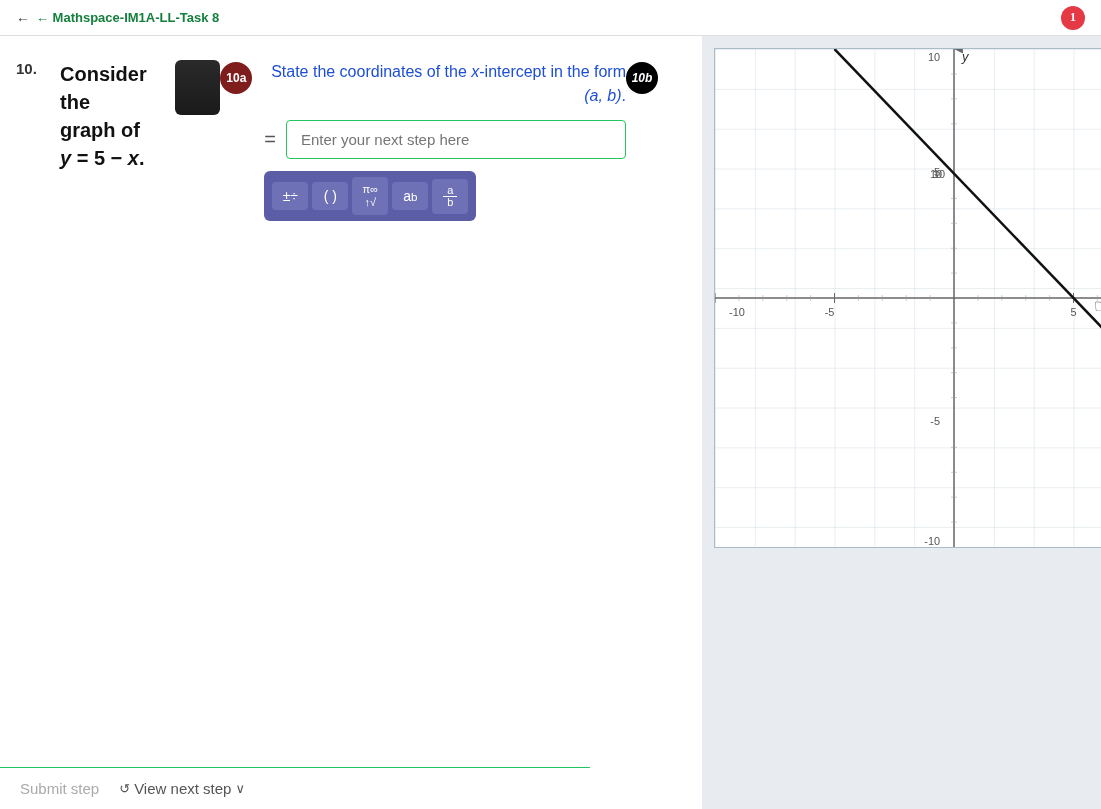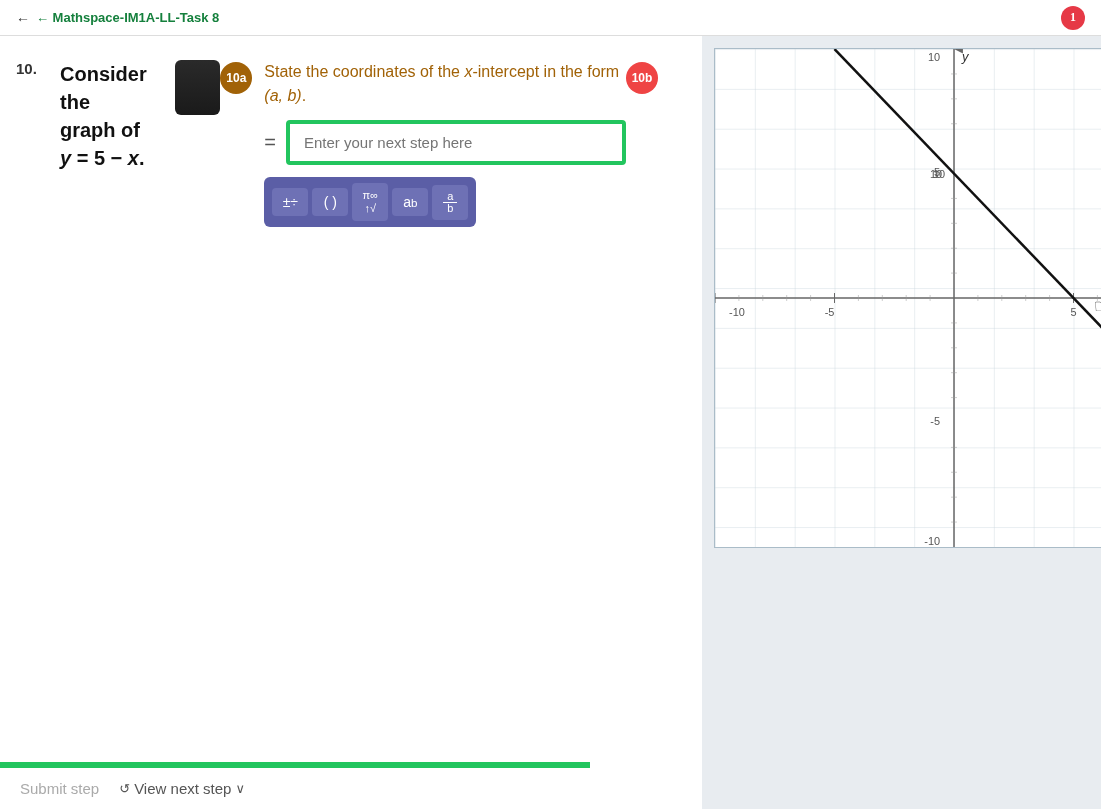--- a/index.html
+++ b/index.html
@@ -93,67 +93,69 @@
       margin-bottom: 24px;
     }
 
     .sub-question-row {
       display: flex;
       align-items: flex-start;
       margin-bottom: 20px;
     }
 
     .sub-badge {
-      background: #a16207;
+      background: #7f1d1d;
       color: #fff;
       border-radius: 50%;
       width: 32px;
       height: 32px;
       display: flex;
       align-items: center;
       justify-content: center;
       font-size: 12px;
       font-weight: bold;
       font-family: sans-serif;
       flex-shrink: 0;
       margin-right: 12px;
       margin-top: 2px;
     }
 
     .sub-badge-inactive {
-      background: #ef4444;
+      background: #000000;
+      font-style: italic;
     }
 
     .sub-question-content {
       flex: 1;
     }
 
     .sub-question-text {
       font-size: 16px;
-      color: #a16207;
+      color: #1d4ed8;
       margin-bottom: 12px;
       font-family: sans-serif;
       line-height: 1.5;
+      text-align: right;
     }
 
     .input-row {
       display: flex;
       align-items: center;
       margin-bottom: 12px;
     }
 
     .equals-sign {
       font-size: 20px;
       color: #555;
       margin-right: 10px;
       font-family: sans-serif;
     }
 
     .math-input {
-      border: 4px solid #22c55e;
+      border: 1px solid #22c55e;
       border-radius: 4px;
       padding: 10px 14px;
       font-size: 15px;
       color: #aaa;
       width: 340px;
       background: #fff;
       outline: none;
       font-family: sans-serif;
     }
 
@@ -184,21 +186,21 @@
 
     .bottom-bar {
       position: absolute;
       bottom: 0;
       left: 0;
       width: 590px;
       display: flex;
       align-items: center;
       padding: 12px 20px;
       background: #fff;
-      border-top: 6px solid #22c55e;
+      border-top: 1px solid #22c55e;
       gap: 20px;
     }
 
     .submit-btn {
       font-size: 15px;
       color: #aaa;
       background: none;
       border: none;
       cursor: pointer;
       font-family: sans-serif;

